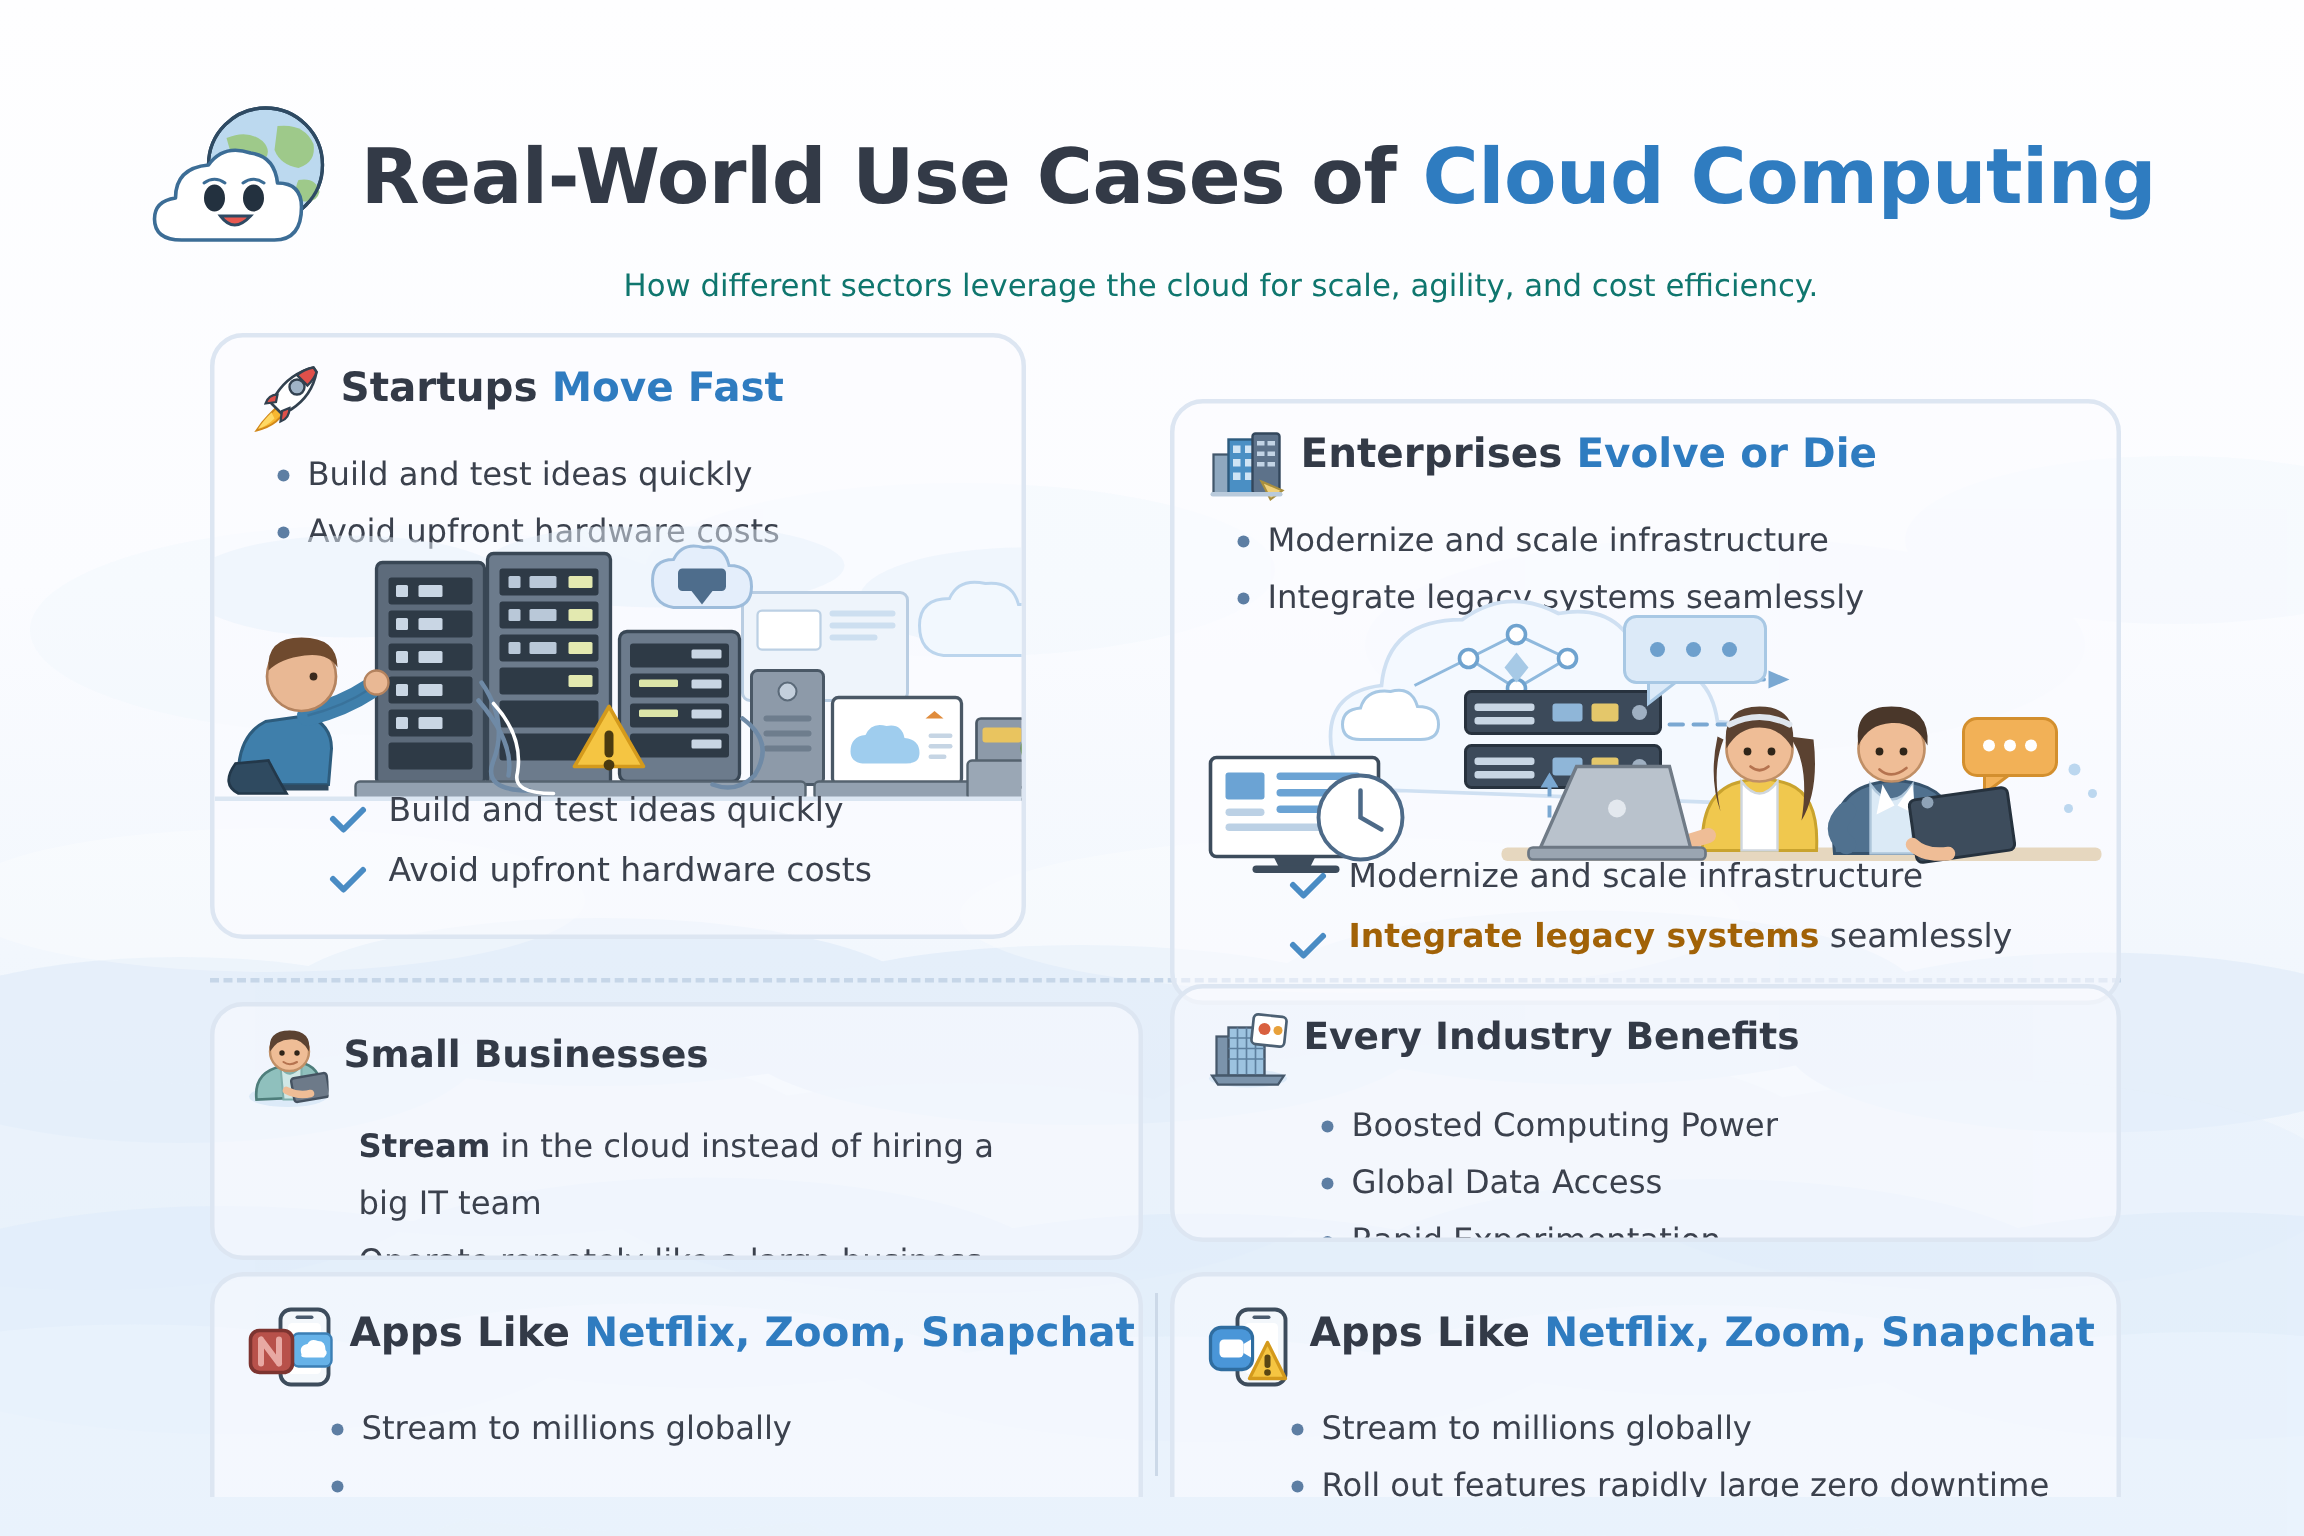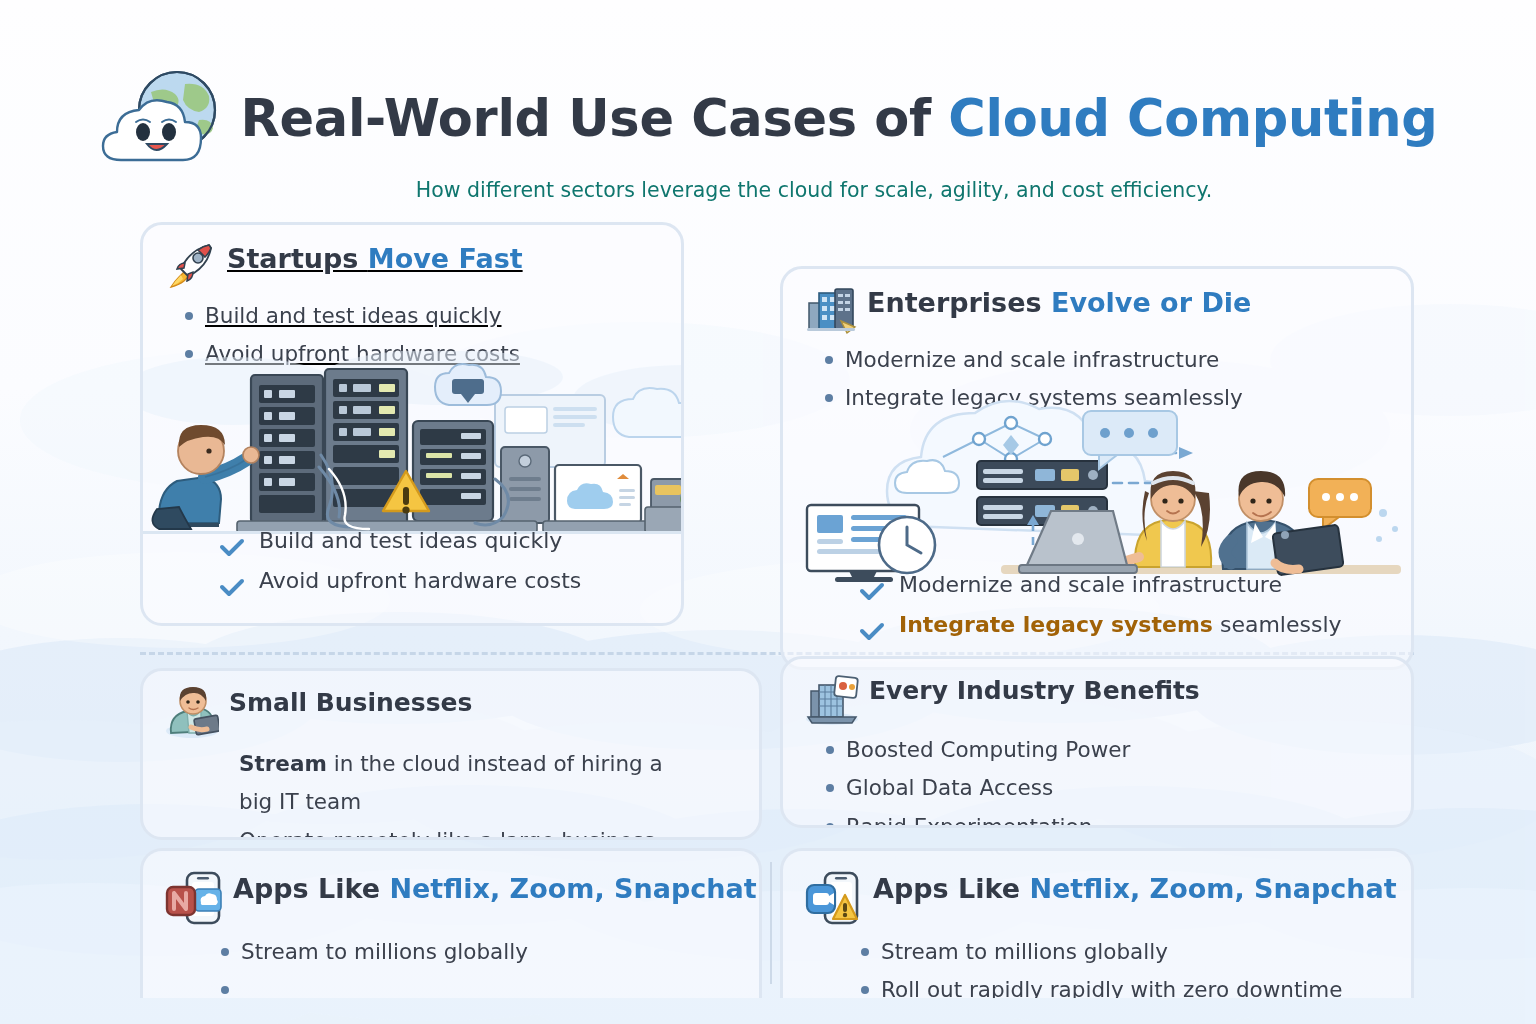--- a/index.html
+++ b/index.html
@@ -40,21 +40,21 @@
     position:absolute; z-index:4;
     border-radius:22px;
     border:3px solid #dde6f2;
     background:rgba(251,252,255,0.55);
     overflow:hidden;
   }
   .card.big{ height:404px; }
   .card.mid{ height:172px; }
   .card.small{ height:150px; }
 
-  #card-startups   { left:140px; top:222px;  width:544px;text-decoration:underline; }
+  #card-startups   { left:140px; top:222px;  width:544px; }
   #card-enterprise { left:780px; top:222px;  width:634px;margin-top:44px; }
   #card-smallbiz   { left:140px; top:668px;  width:622px; }
   #card-industry   { left:780px; top:656px;  width:634px; }
   #card-apps-left  { left:140px; top:848px;  width:622px; border-bottom:none; border-radius:22px 22px 0 0;}
   #card-apps-right { left:780px; top:848px;  width:634px; border-bottom:none; border-radius:22px 22px 0 0;}
 
   .card-inner{ position:relative; width:100%; height:100%; }
 
   
   .c-head{
@@ -635,21 +635,21 @@
               <path d="M32 12 V44"></path>
         </g>
         <rect x="30" y="4" width="22" height="20" rx="3" fill="#ffffff" stroke="#4c6073" stroke-width="1.8" transform="rotate(6 41 14)"></rect>
         <circle cx="38" cy="13" r="4" fill="#d9603f"></circle>
         <circle cx="47" cy="14" r="3" fill="#e8a13a"></circle>
         <path d="M3 44 L51 44 L47 50 L7 50 Z" fill="#7b93ab" stroke="#46586b" stroke-width="1.5"></path>
       </svg>
     </span>
     <div class="c-title sm">Every Industry Benefits</div>
   </div>
-  <ul class="bullets" style="padding-left:63px;margin-top:0;">
+  <ul class="bullets" style="padding-left:118px;margin-top:0;">
     <li><span class="dot"></span><span>Boosted Computing Power</span></li>
     <li><span class="dot"></span><span>Global Data Access</span></li>
     <li><span class="dot"></span><span>Rapid Experimentation</span></li>
   </ul>
  </div>
 </div>
 
 <div class="v-divider"></div>
 
 <div class="card small" id="card-apps-left">
@@ -697,16 +697,16 @@
         <rect x="38" y="34" width="4" height="9" rx="2" fill="#5a4714"></rect>
         <circle cx="40" cy="46" r="2.2" fill="#5a4714"></circle>
       </svg>
     </span>
     <div class="c-title">
       <span>Apps Like </span><span class="accent">Netflix, Zoom, Snapchat</span>
     </div>
   </div>
   <ul class="bullets" style="padding-left:98px;">
     <li><span class="dot"></span><span>Stream to millions globally</span></li>
-    <li><span class="dot"></span><span>Roll out rapidly rapidly with zero downtime</span></li>
+    <li><span class="dot"></span><span>Roll out features rapidly large zero downtime</span></li>
   </ul>
  </div>
 </div>
 
 </body></html>

